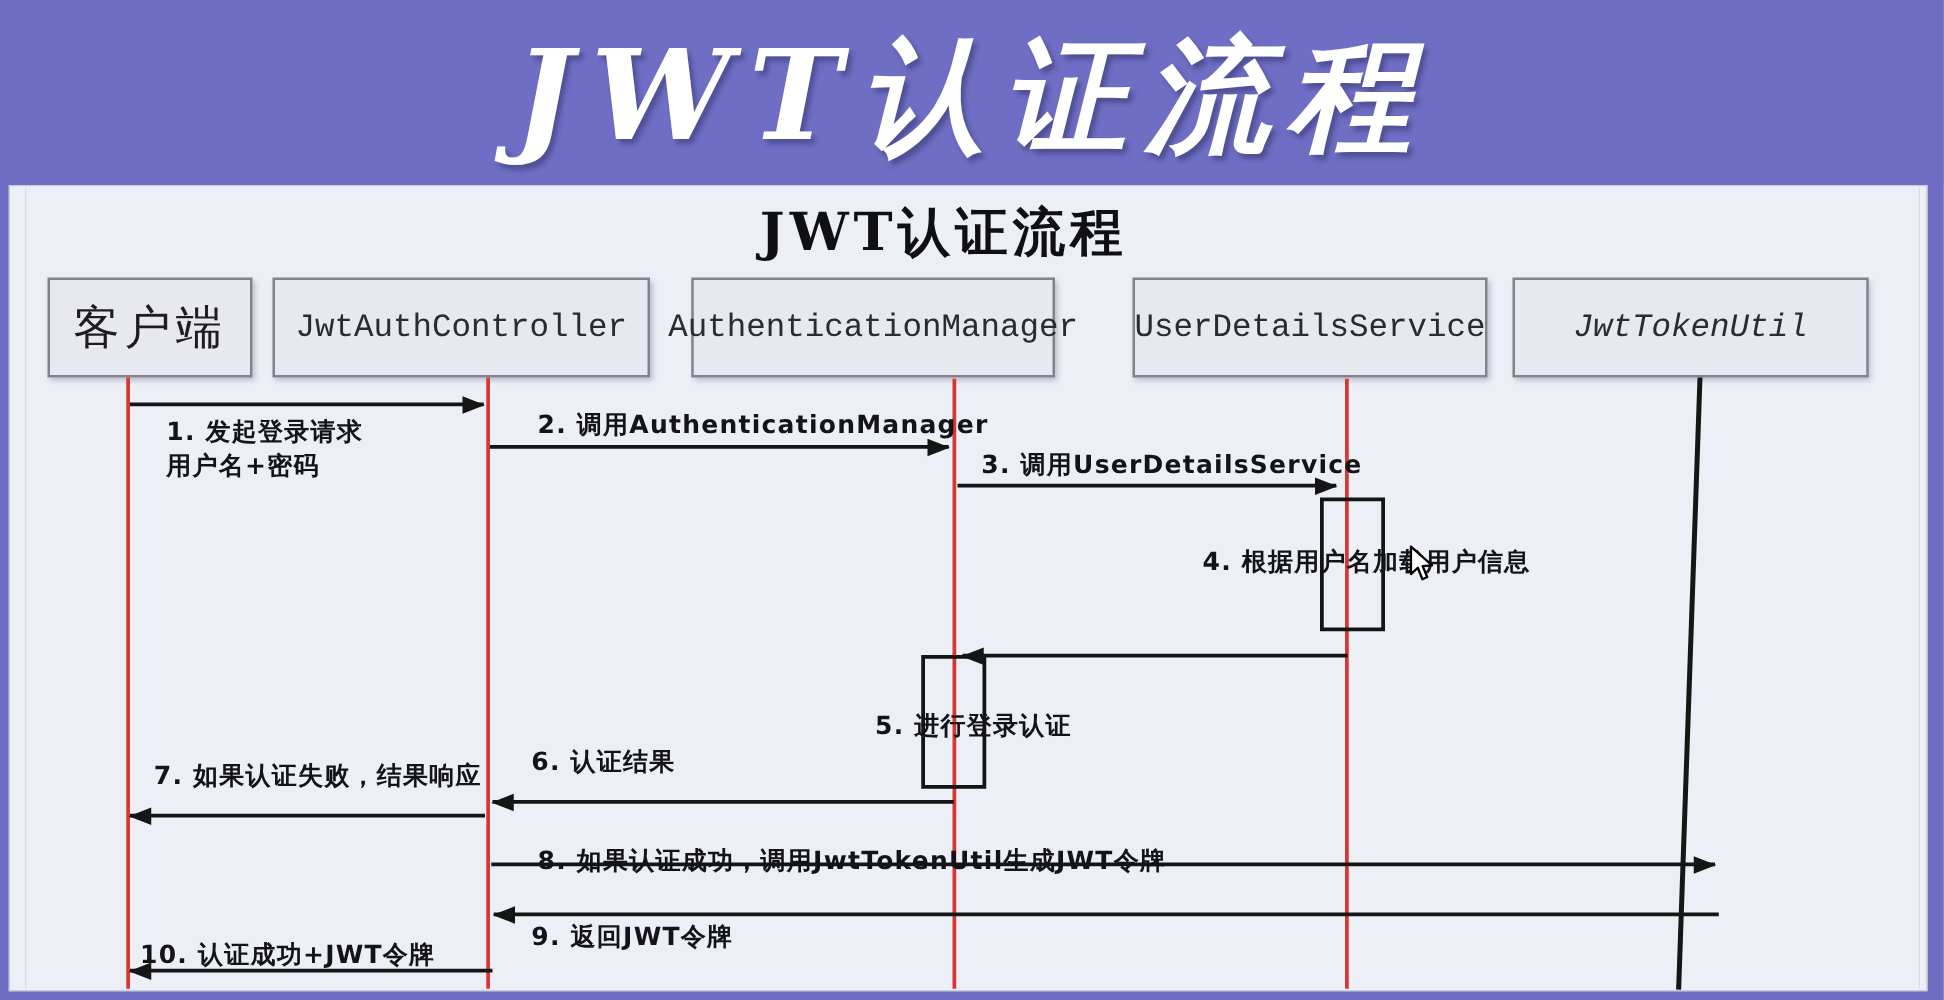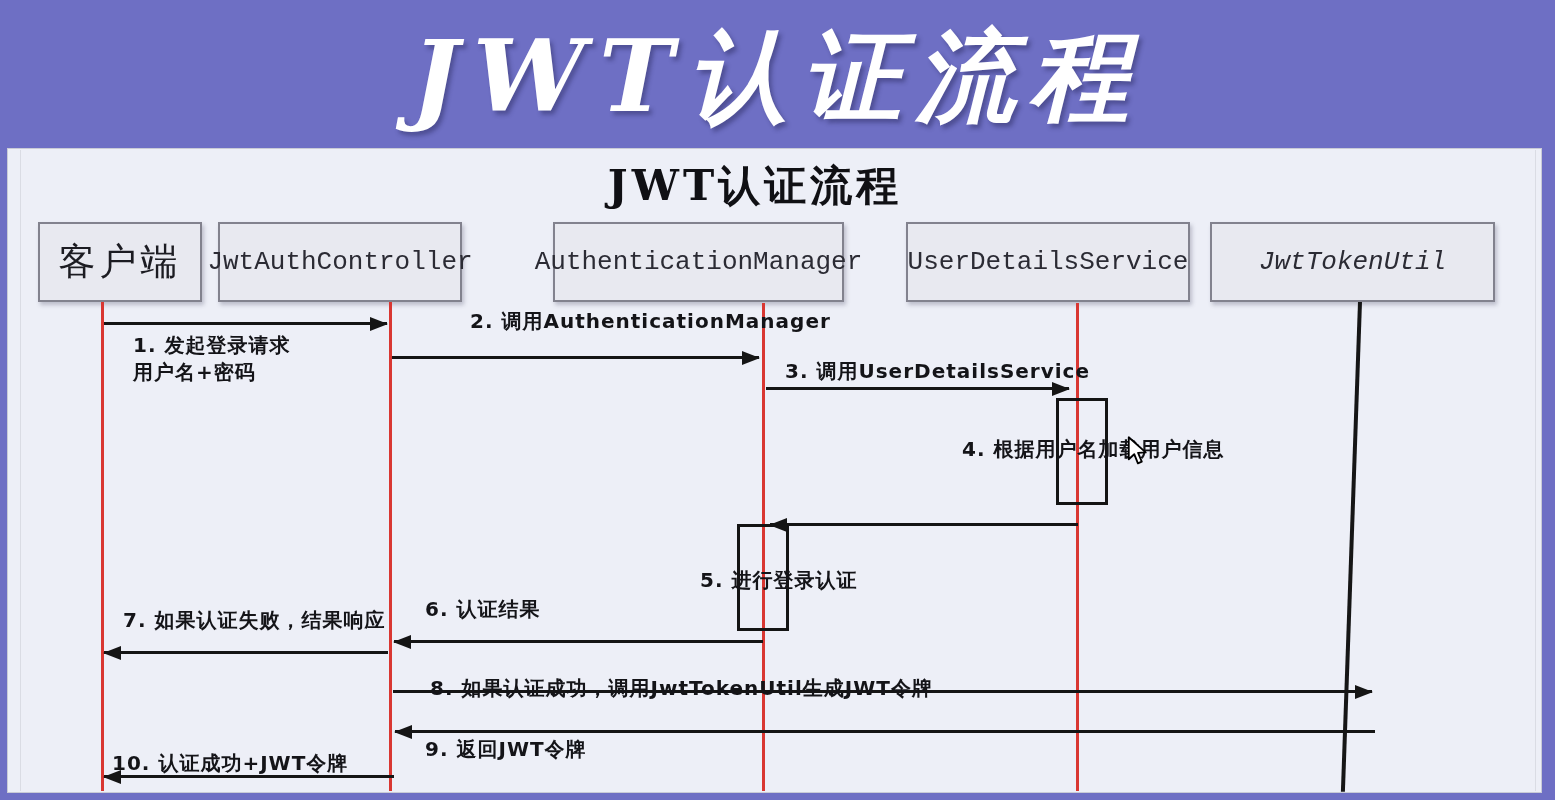--- a/index.html
+++ b/index.html
@@ -85,21 +85,21 @@
   <div class="banner-title">JWT认证流程</div>
 </div>
 
 <div class="panel"></div>
 <div class="panel-line-left"></div>
 <div class="panel-line-right"></div>
 
 <div class="diagram-title">JWT认证流程</div>
 
 <div class="pbox client" style="left:38px; width:164px;">客户端</div>
-<div class="pbox" style="left:218px; width:244px;">JwtAuthController</div>
+<div class="pbox" style="left:218px; width:302px;">JwtAuthController</div>
 <div class="pbox" style="left:553px; width:291px;">AuthenticationManager</div>
 <div class="pbox" style="left:906px; width:284px;">UserDetailsService</div>
 <div class="pbox" style="left:1210px; width:285px;font-style:italic;">JwtTokenUtil</div>
 
 <div class="lifeline" style="left:101px; top:302px; height:489px;"></div>
 <div class="lifeline" style="left:389px; top:302px; height:489px;"></div>
 <div class="lifeline" style="left:762px; top:303px; height:488px;"></div>
 <div class="lifeline" style="left:1076px; top:303px; height:488px;"></div>
 <div class="lifeline black" style="left:1358px; top:302px; height:490px;"></div>
 
@@ -113,21 +113,21 @@
 <div class="msg-arrow head-left" style="left:394px; top:640px; width:369px;"></div>
 <div class="msg-arrow head-left" style="left:104px; top:651px; width:284px;"></div>
 <div class="msg-arrow head-right" style="left:393px; top:690px; width:979px;"></div>
 <div class="msg-arrow head-left" style="left:395px; top:730px; width:980px;"></div>
 <div class="msg-arrow head-left" style="left:104px; top:775px; width:290px;"></div>
 
 <div class="mlabel" style="left:121px; top:332px;margin-left:12px;">
   <span>1. 发起登录请求</span>
   <span class="line2">用户名+密码</span>
 </div>
-<div class="mlabel" style="left:430px; top:308px;margin-left:40px;">2. 调用AuthenticationManager</div>
+<div class="mlabel" style="left:430px; top:326px;">2. 调用AuthenticationManager</div>
 <div class="mlabel" style="left:785px; top:358px;">3. 调用UserDetailsService</div>
 <div class="mlabel" style="left:962px; top:436px;">4. 根据用户名加载用户信息</div>
 <div class="mlabel" style="left:700px; top:567px;">5. 进行登录认证</div>
 <div class="mlabel" style="left:425px; top:596px;">6. 认证结果</div>
 <div class="mlabel" style="left:123px; top:607px;">7. 如果认证失败，结果响应</div>
 <div class="mlabel" style="left:430px; top:661px;margin-top:14px;">8. 如果认证成功，调用JwtTokenUtil生成JWT令牌</div>
 <div class="mlabel" style="left:425px; top:736px;">9. 返回JWT令牌</div>
 <div class="mlabel" style="left:112px; top:750px;">10. 认证成功+JWT令牌</div>
 
 <svg class="cursor" viewBox="0 0 24 32">

